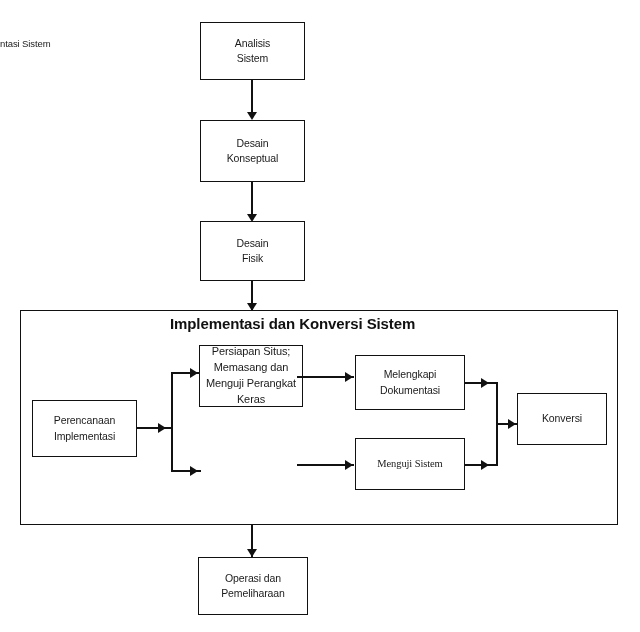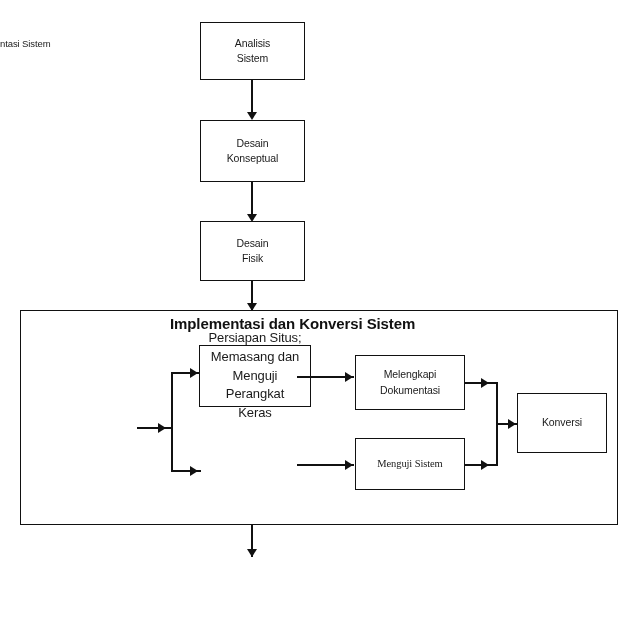--- a/index.html
+++ b/index.html
@@ -101,33 +101,35 @@
   <div class="box" style="left:200px; top:221px; width:105px; height:60px;">Desain
 Fisik</div>
 
   <div class="line-v" style="left:251px; top:281px; height:30px;"></div>
   <div class="arrow-down" style="left:247px; top:303px;"></div>
 
   <div class="container-box" style="left:20px; top:310px; width:598px; height:215px;"></div>
 
   <div class="container-title" style="left:170px; top:315px;">Implementasi dan Konversi Sistem</div>
 
+  <div class="box" style="left:32px; top:400px; width:105px; height:57px;">Perencanaan
+Implementasi</div>
 
   <div class="line-h" style="left:137px; top:427px; width:35px;"></div>
   <div class="arrow-right" style="left:158px; top:423px;"></div>
 
   <div class="line-v" style="left:171px; top:372px; height:100px;"></div>
 
   <div class="line-h" style="left:171px; top:372px; width:30px;"></div>
   <div class="arrow-right" style="left:190px; top:368px;"></div>
 
   <div class="line-h" style="left:171px; top:470px; width:30px;"></div>
   <div class="arrow-right" style="left:190px; top:466px;"></div>
 
-  <div class="box" style="left:199px; top:345px; width:112px; height:62px; font-size:13px;">Persiapan Situs;
+  <div class="box" style="left:199px; top:345px; width:104px; height:62px; font-size:11px;">Persiapan Situs;
 Memasang dan
 Menguji Perangkat
 Keras</div>
 
 
   <div class="line-h" style="left:297px; top:376px; width:57px;"></div>
   <div class="arrow-right" style="left:345px; top:372px;"></div>
 
   <div class="line-h" style="left:297px; top:464px; width:57px;"></div>
   <div class="arrow-right" style="left:345px; top:460px;"></div>
@@ -141,19 +143,21 @@
   <div class="arrow-right" style="left:481px; top:378px;"></div>
 
   <div class="line-h" style="left:465px; top:464px; width:32px;"></div>
   <div class="arrow-right" style="left:481px; top:460px;"></div>
 
   <div class="line-v" style="left:496px; top:382px; height:84px;"></div>
 
   <div class="line-h" style="left:496px; top:423px; width:22px;"></div>
   <div class="arrow-right" style="left:508px; top:419px;"></div>
 
-  <div class="box" style="left:517px; top:393px; width:90px; height:60px;">Konversi</div>
+  <div class="box" style="left:517px; top:393px; width:90px; height:52px;">Konversi</div>
 
   <div class="line-v" style="left:251px; top:525px; height:32px;"></div>
   <div class="arrow-down" style="left:247px; top:549px;"></div>
 
+  <div class="box" style="left:198px; top:557px; width:110px; height:58px;">Operasi dan
+Pemeliharaan</div>
 
 </div>
 
 </body></html>

